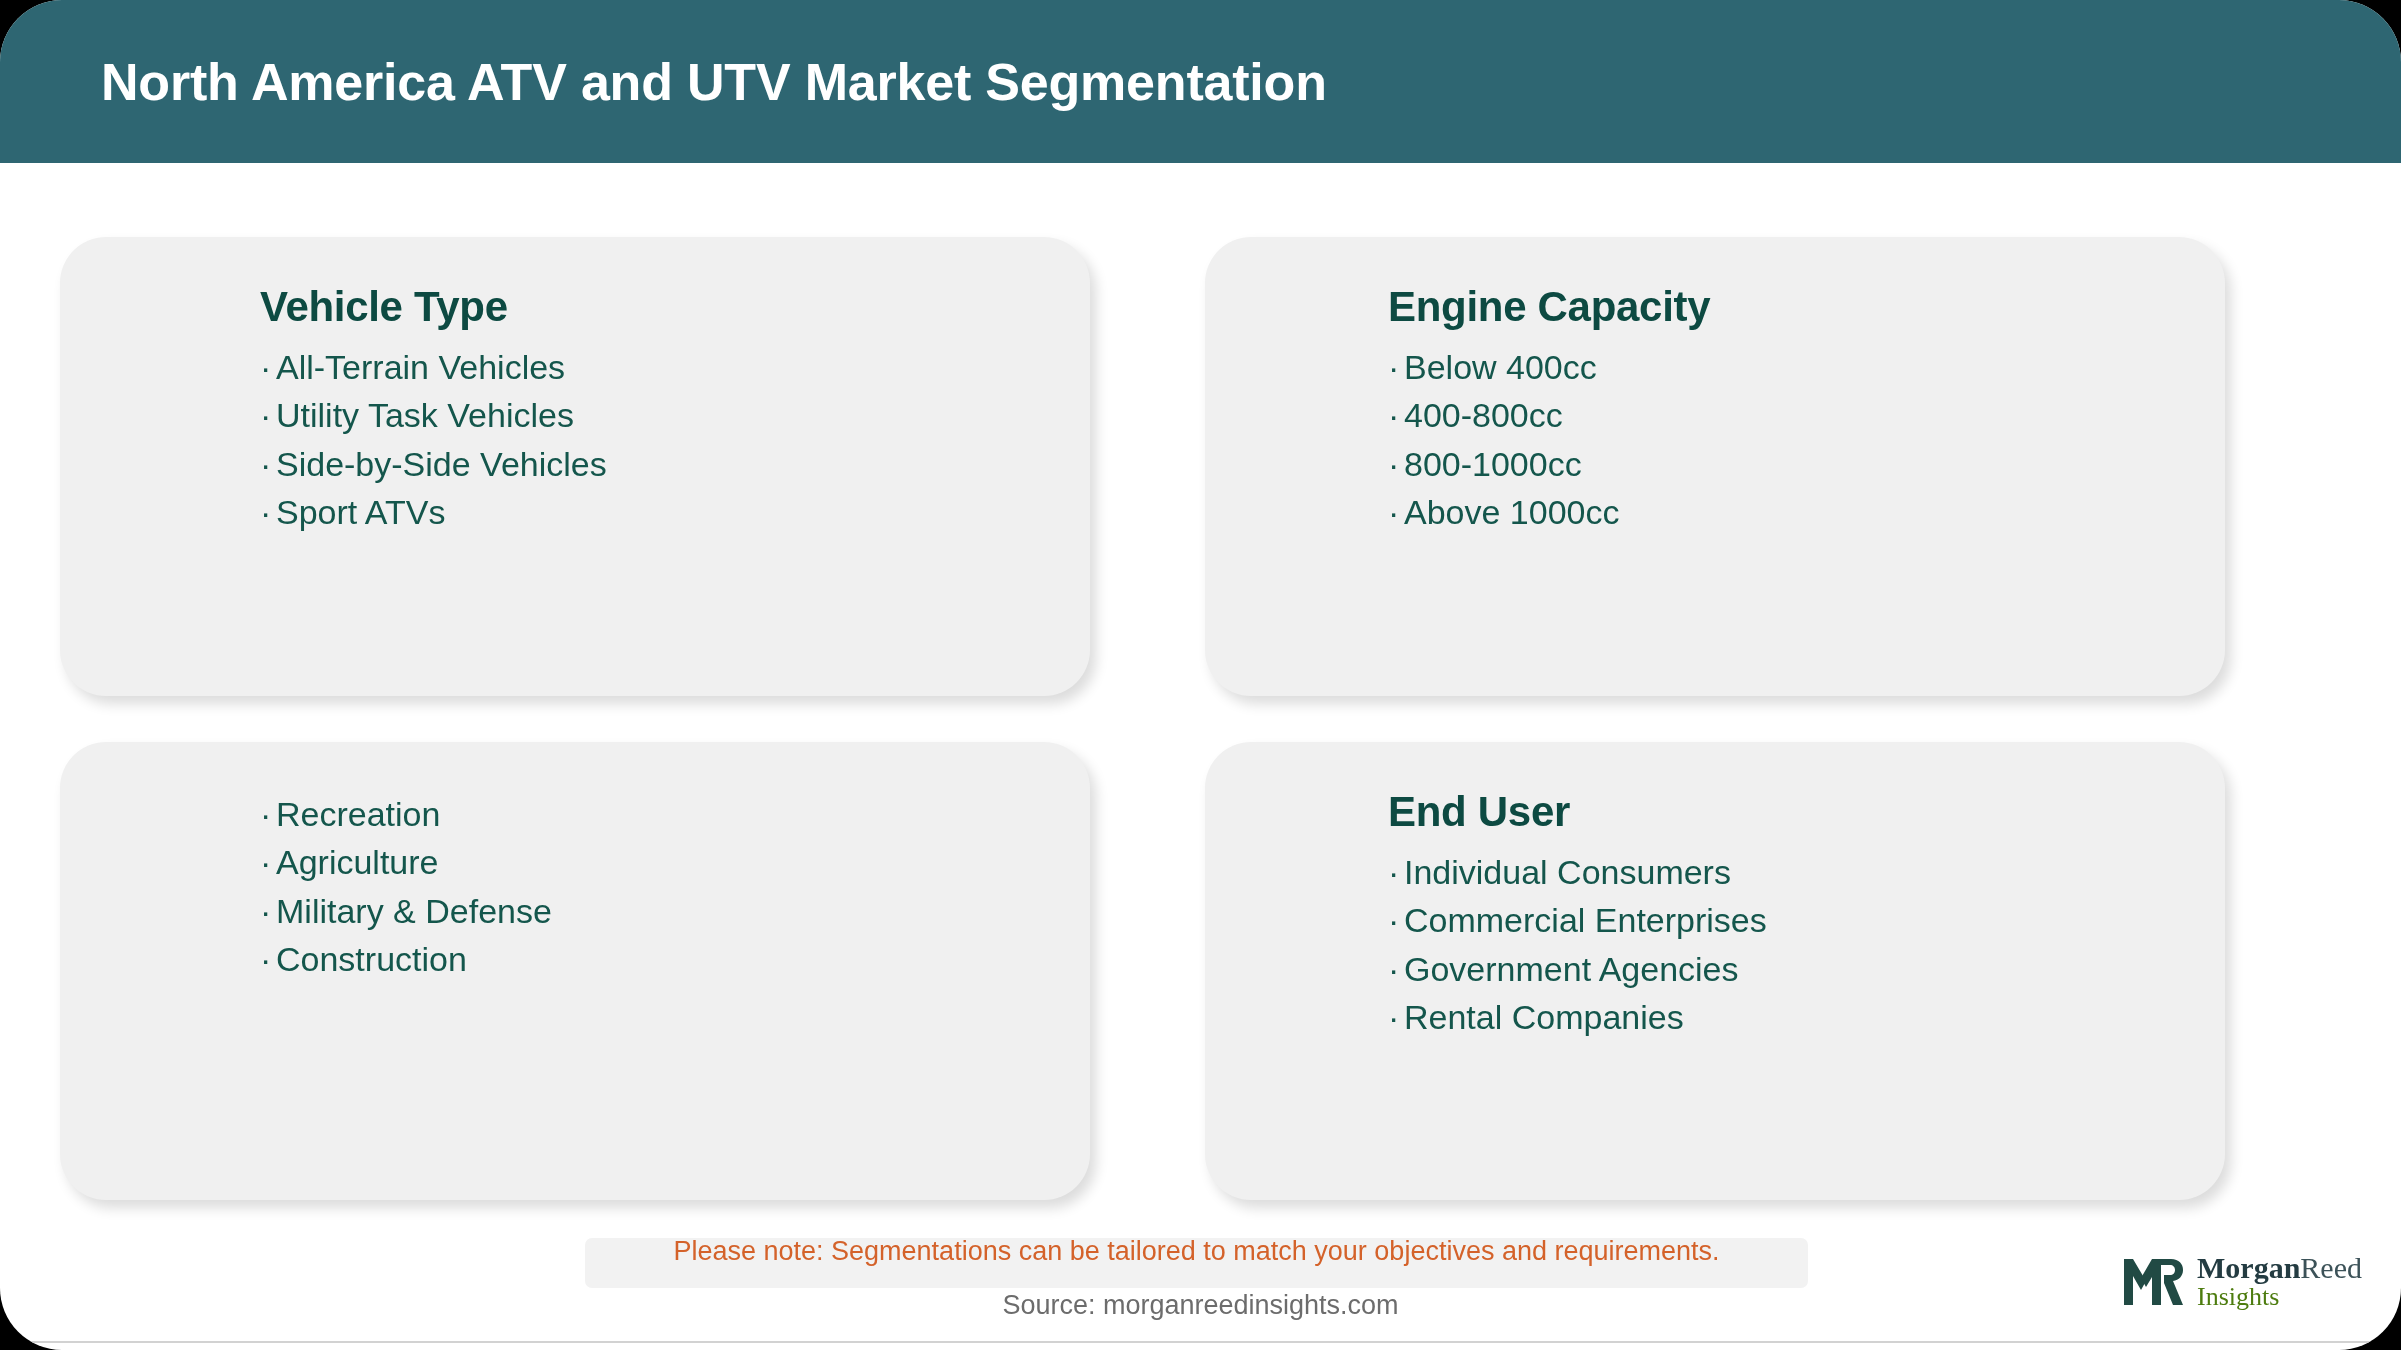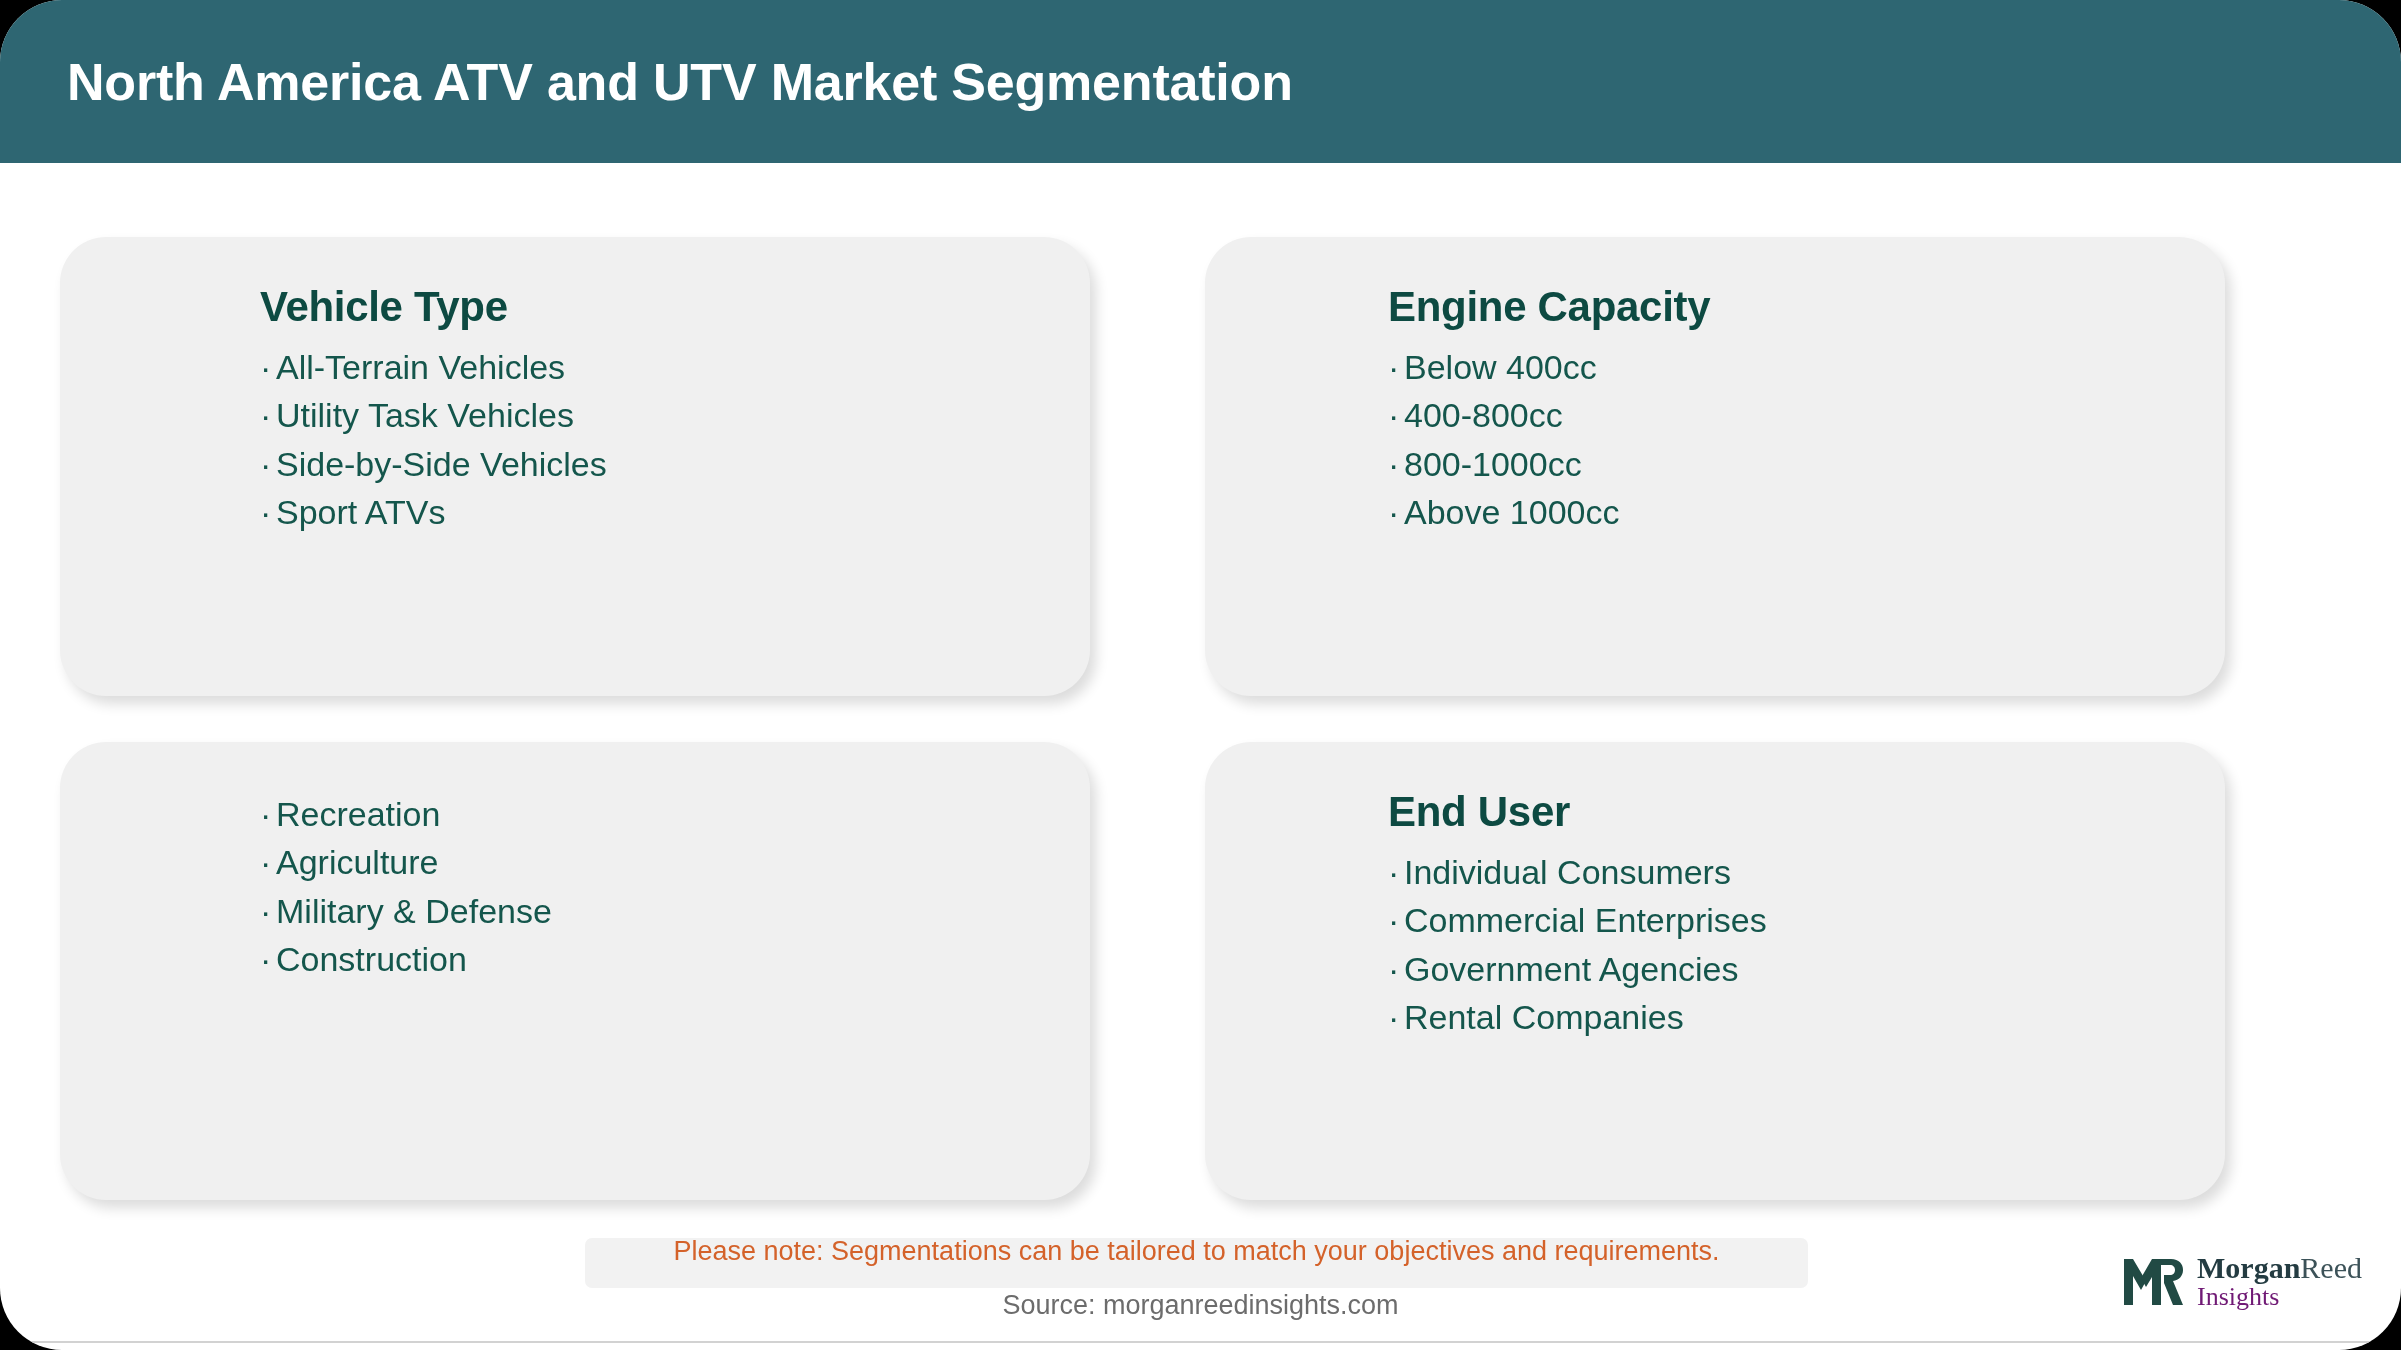--- a/index.html
+++ b/index.html
@@ -29,21 +29,21 @@
     position: absolute;
     left: 0;
     top: 0;
     width: 2401px;
     height: 163px;
     background: #2e6672;
     display: flex;
     align-items: center;
   }
   #header-title {
-    margin-left: 67px;
+    margin-left: 101px;
     color: #ffffff;
     font-size: 52px;
     font-weight: bold;
     letter-spacing: -0.2px;
     line-height: 1;
     white-space: nowrap;
   }
 
   
   .card {
@@ -154,21 +154,21 @@
   #logo-morgan {
     color: #243c42;
     font-weight: bold;
   }
   #logo-reed {
     color: #3c5258;
     font-weight: normal;
   }
   #logo-insights {
     font-size: 26px;
-    color: #701a75;
+    color: #4d7c0f;
     white-space: nowrap;
   }
 
   #bottom-rule {
     position: absolute;
     left: 0;
     top: 1341px;
     width: 2401px;
     height: 2px;
     background: #d2d2d2;

